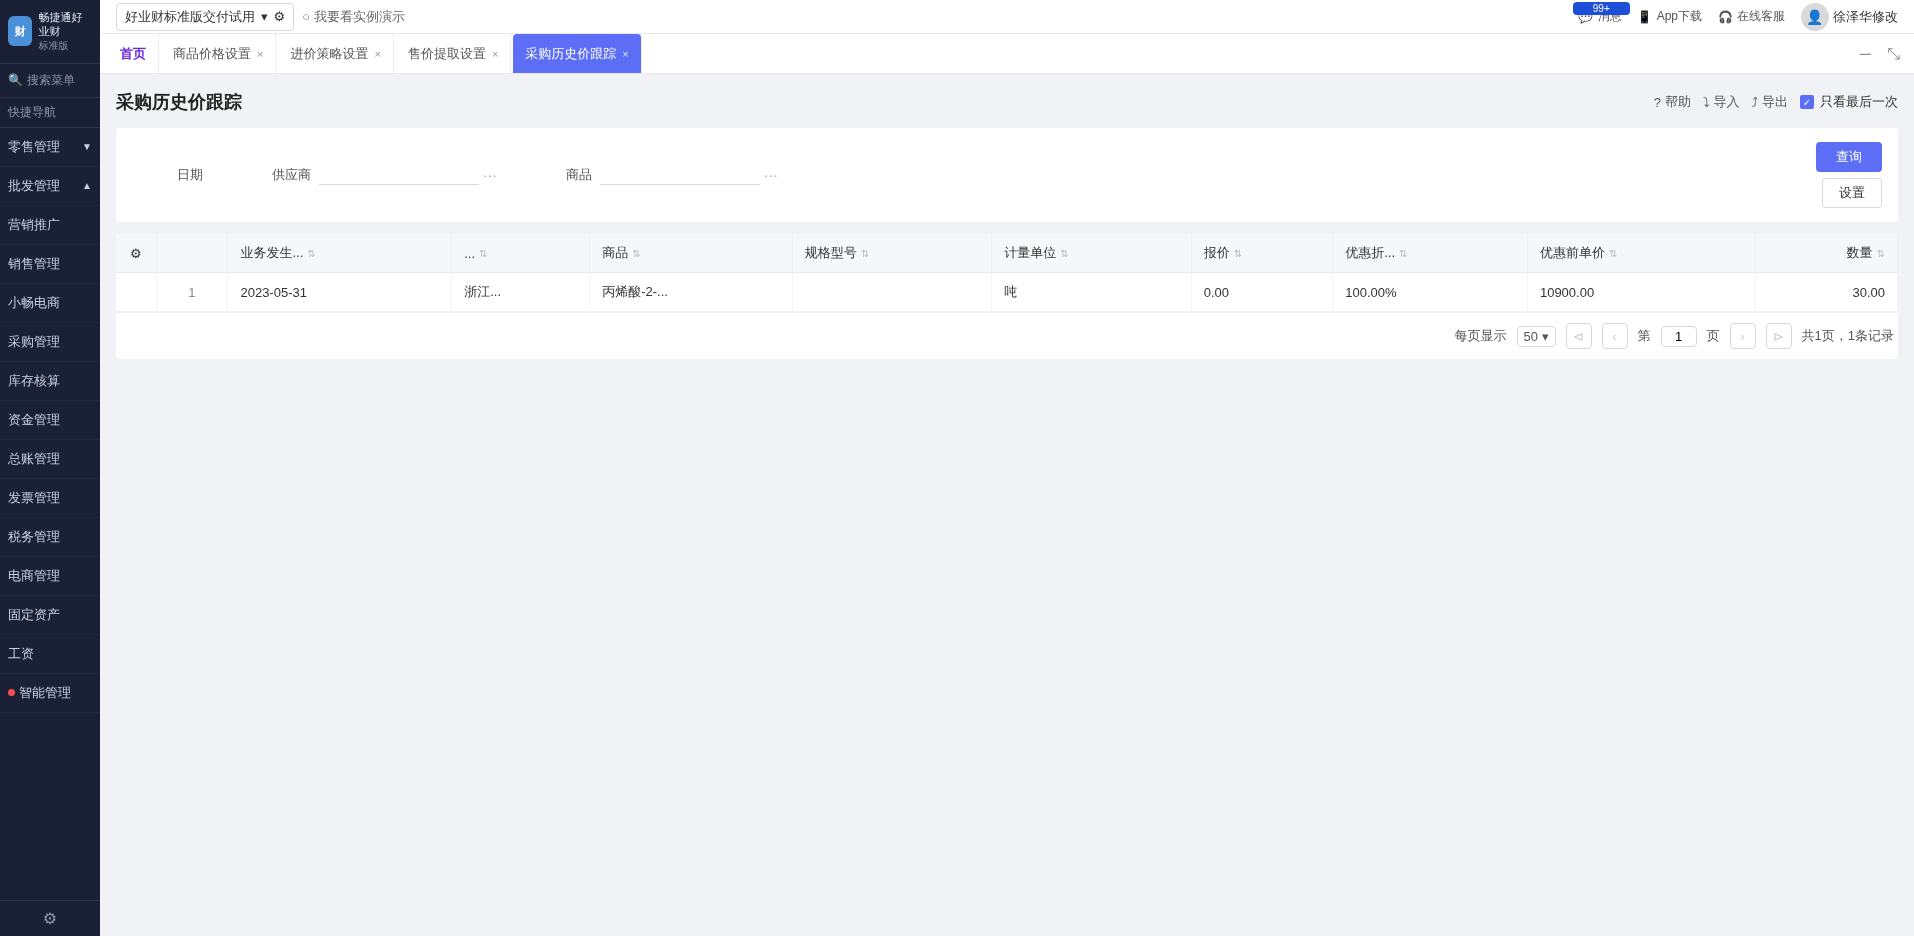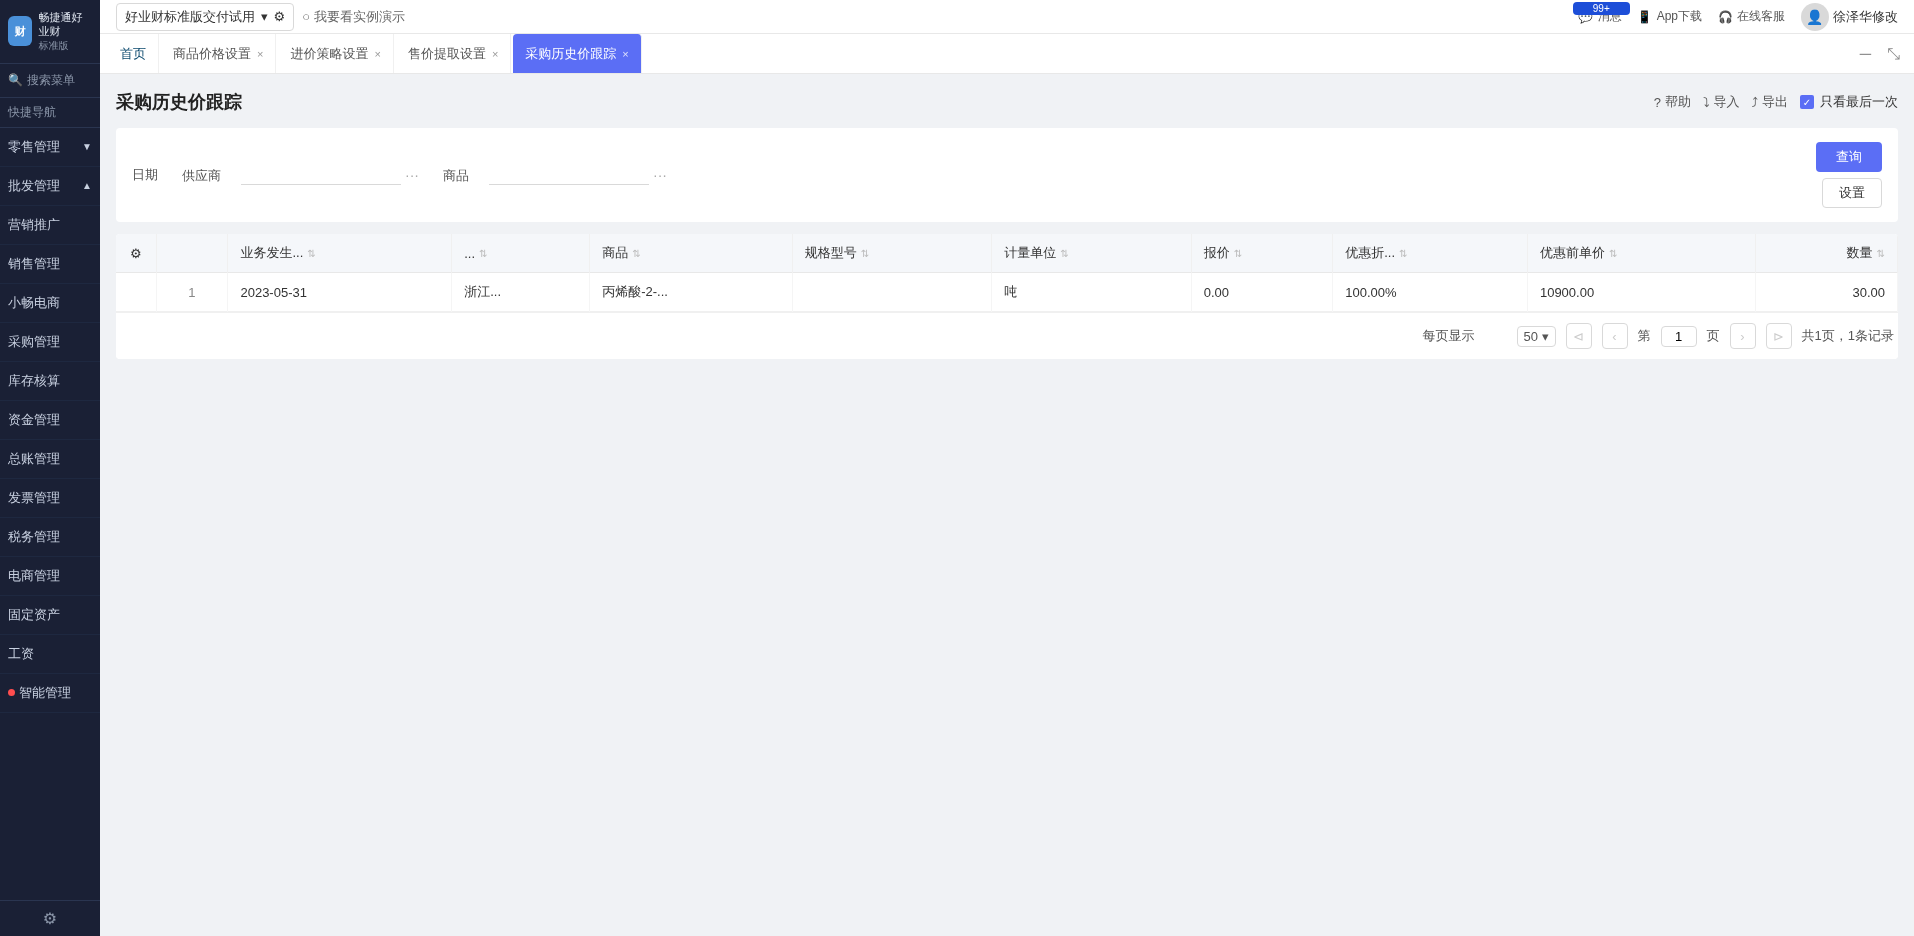--- a/index.html
+++ b/index.html
@@ -194,21 +194,21 @@
       color: #555;
       cursor: pointer;
       border-right: 1px solid #f0f0f0;
       white-space: nowrap;
     }
     .tab-item.active {
       background: #5b6ef5;
       color: #fff;
       border-radius: 4px 4px 0 0;
     }
-    .tab-item.home { color: #0c4a6e; font-weight: 400; }
+    .tab-item.home { color: #6d28d9; font-weight: 700; }
     .tab-close {
       font-size: 11px;
       color: #999;
       cursor: pointer;
     }
     .tab-item.active .tab-close { color: rgba(255,255,255,0.8); }
     .tab-right-btns {
       margin-left: auto;
       display: flex;
       gap: 4px;
@@ -273,22 +273,23 @@
       border-radius: 4px;
       padding: 14px 16px;
       margin-bottom: 12px;
       display: flex;
       align-items: center;
       gap: 24px;
       flex-wrap: wrap;
     }
     .filter-group {
       display: flex;
-      align-items: flex-end;
-      gap: 20px;
+      align-items: center;
+      gap: 8px;
+      margin-left: 45px;
     }
     .filter-label {
       font-size: 13px;
       color: #555;
       white-space: nowrap;
     }
     .date-shortcuts {
       display: flex;
       align-items: center;
       gap: 6px;
@@ -420,21 +421,20 @@
     .per-page-select {
       border: 1px solid #d9d9d9;
       border-radius: 4px;
       padding: 2px 6px;
       font-size: 13px;
       cursor: pointer;
       display: flex;
       align-items: center;
       gap: 4px;
       background: #fff;
-      margin-left: 32px;
     }
     .page-nav-btn {
       width: 26px; height: 26px;
       border: 1px solid #d9d9d9;
       border-radius: 4px;
       display: flex; align-items: center; justify-content: center;
       cursor: pointer;
       color: #888;
       background: #fff;
     }

